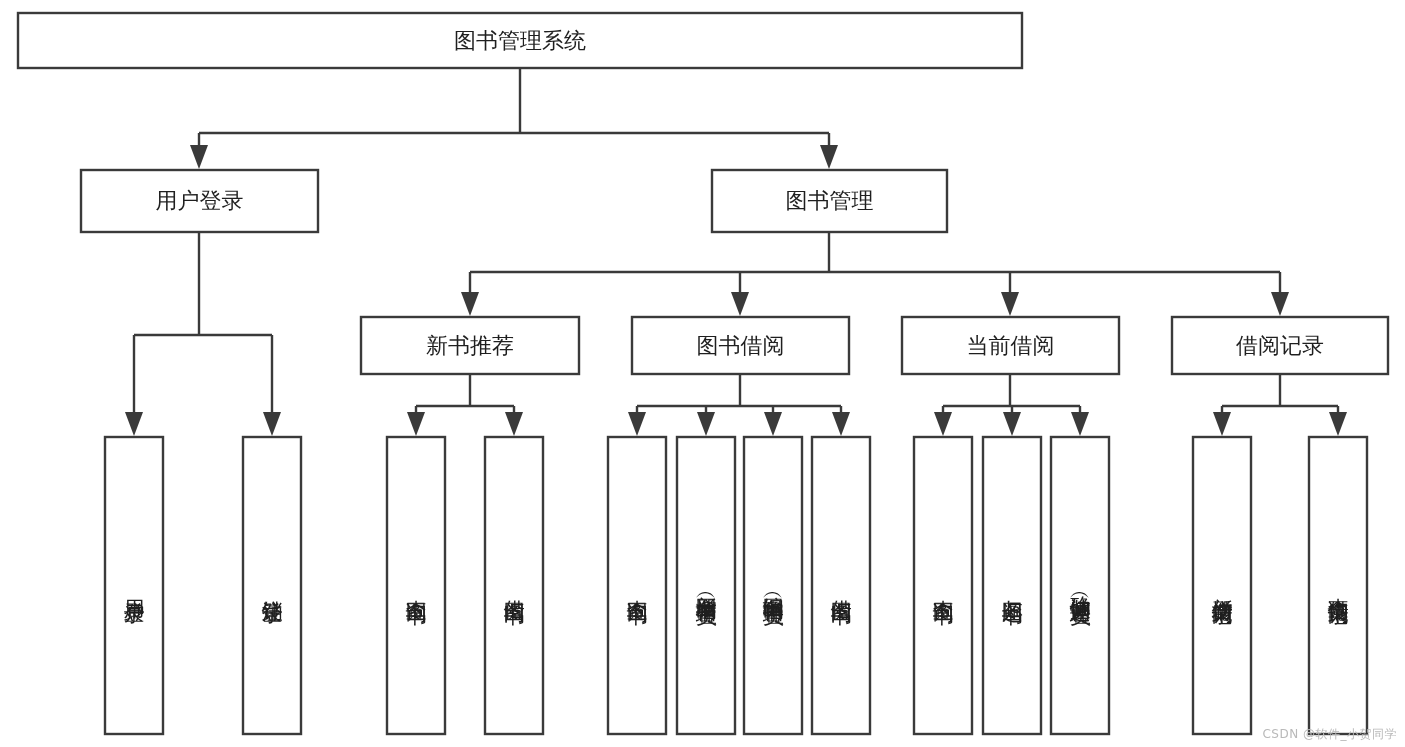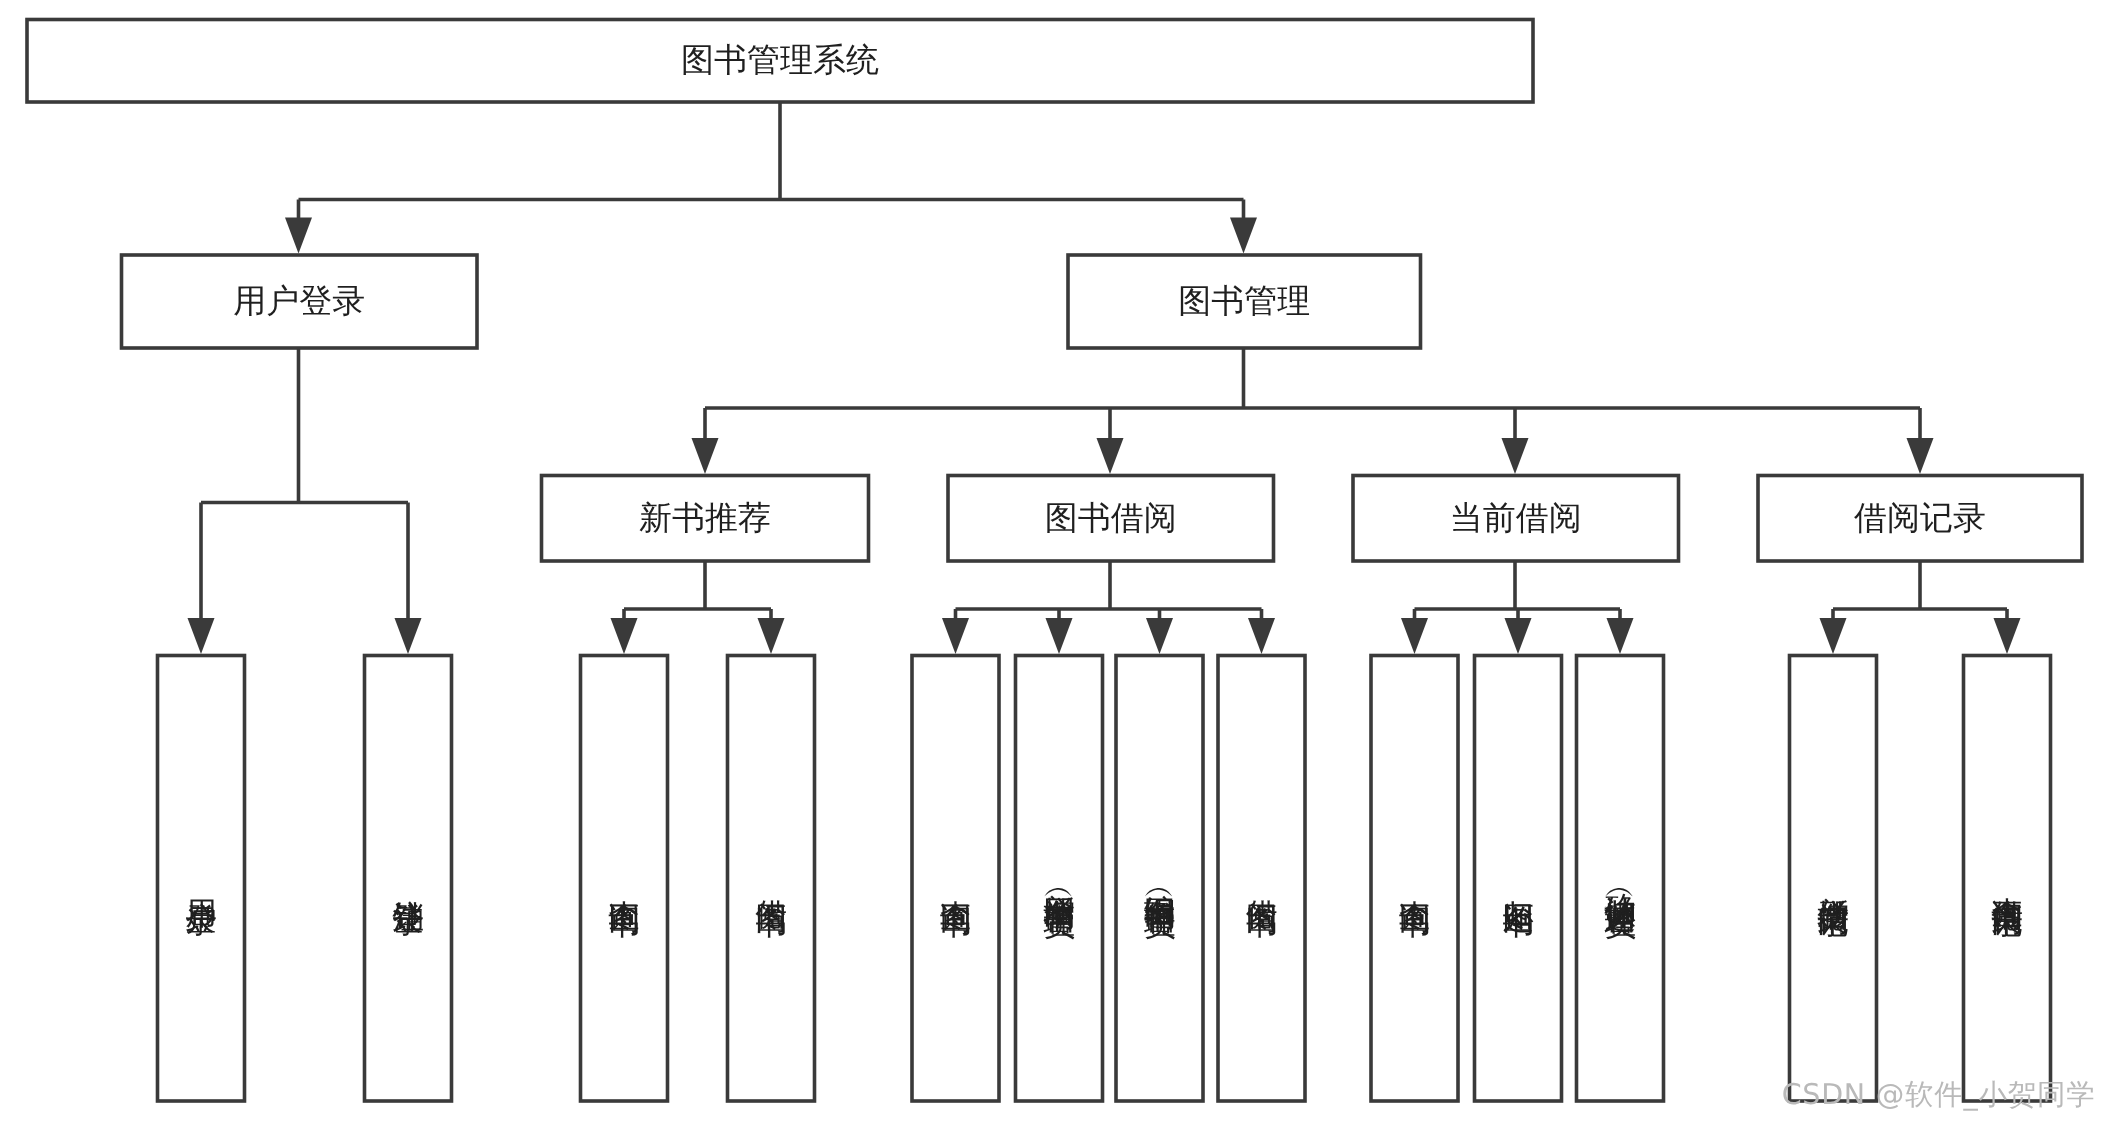--- a/index.html
+++ b/index.html
@@ -61,21 +61,21 @@
     letter-spacing: 1.5px;
     white-space: nowrap;
     text-align: center;
     pointer-events: none;
   }
   .watermark {
     position: absolute;
     right: 8px;
     bottom: 4px;
     font-family: "DejaVu Sans", "Liberation Sans", sans-serif;
-    font-size: 19px;
+    font-size: 12px;
     color: #b9b9b9;
     white-space: nowrap;
     letter-spacing: 0.5px;
   }
 </style>
 </head>
 <body>
 
 <div id="diagram-root">
   <svg id="flowchart" viewBox="0 0 1405 747">

